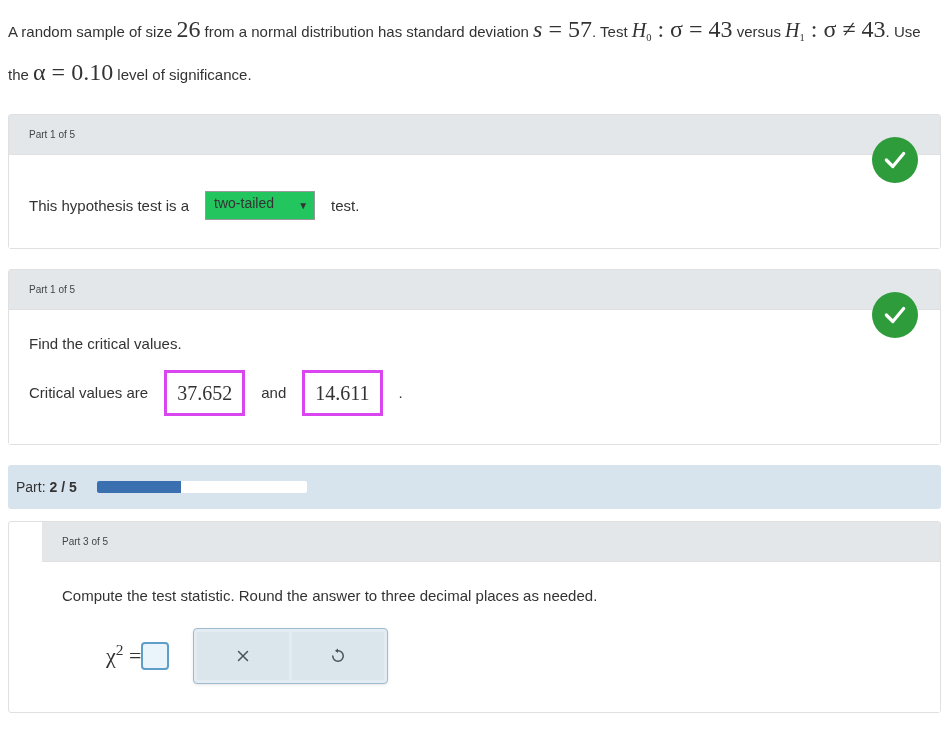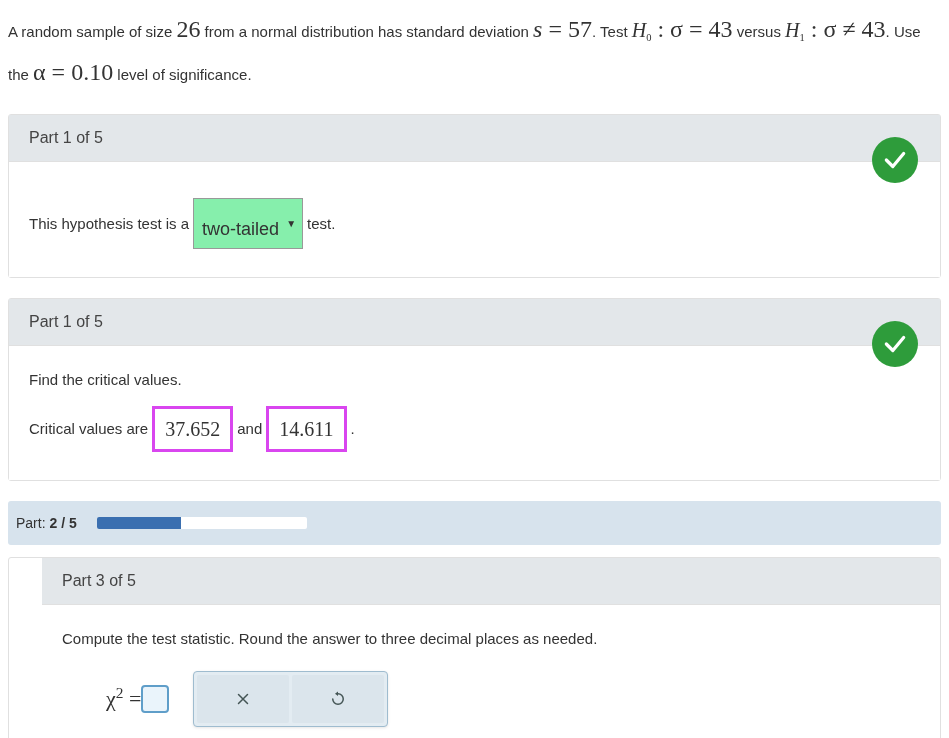--- a/index.html
+++ b/index.html
@@ -23,21 +23,21 @@
     .part-card {
       border: 1px solid #e0e0e0;
       border-radius: 3px;
       margin-bottom: 20px;
       position: relative;
       overflow: visible;
     }
     .part-header {
       background: #e3e7ea;
       padding: 14px 20px;
-      font-size: 16px;
+      font-size: 10px;
       color: #444;
       border-bottom: 1px solid #e0e0e0;
     }
     .part-body {
       background: #fff;
       padding: 22px 20px 28px 20px;
       font-size: 15px;
       line-height: 1.6;
     }
     .check-badge {
@@ -48,26 +48,26 @@
       height: 46px;
       border-radius: 50%;
       background: #2e9c3b;
       display: flex;
       align-items: center;
       justify-content: center;
     }
     .check-badge svg { width: 26px; height: 26px; }
     .select-box {
       border: 1px solid #999;
-      padding: 16px 22px 4px 8px;
-      font-size: 18px;
+      padding: 0 22px 4px 8px;
+      font-size: 14px;
       display: inline-block;
       position: relative;
       min-width: 110px;
-      background: #86efac;
+      background: #22c55e;
     }
     .select-box::after {
       content: "▼";
       font-size: 10px;
       position: absolute;
       right: 6px;
       top: 50%;
       transform: translateY(-50%);
       color: #333;
     }
@@ -133,21 +133,21 @@
       height: 48px;
       display: flex;
       align-items: center;
       justify-content: center;
       background: #dbe5ec;
       border-radius: 2px;
       cursor: pointer;
     }
     .action-btn + .action-btn { margin-left: 3px; }
     .action-btn svg { width: 18px; height: 18px; }
-    .body-row { margin-top: 14px; display:flex; align-items:center; flex-wrap:wrap; gap:4px;}
+    .body-row { margin-top: 14px; display:flex; align-items:center; flex-wrap:wrap; gap:16px;}
     .part3-row { display:flex; align-items:center; margin-top: 20px; padding-left: 44px;}
   </style>
 </head>
 <body>
 
 <div class="problem-statement">
   <span>A random sample of size </span><span class="math-num">26</span><span> from a normal distribution has standard deviation </span><span class="math"><span class="math-num" style="font-style:italic;">s</span><span class="math-num"> = 57</span></span><span>. Test </span><span class="math"><span style="font-size:20px;">H</span><span class="sub">0</span><span class="math-num"> : σ = 43</span></span><span> versus </span><span class="math"><span style="font-size:20px;">H</span><span class="sub">1</span><span class="math-num"> : σ ≠ 43</span></span><span>. Use the </span><span class="math-num">α = 0.10</span><span> level of significance.</span>
 </div>
 
 <div class="part-card">

